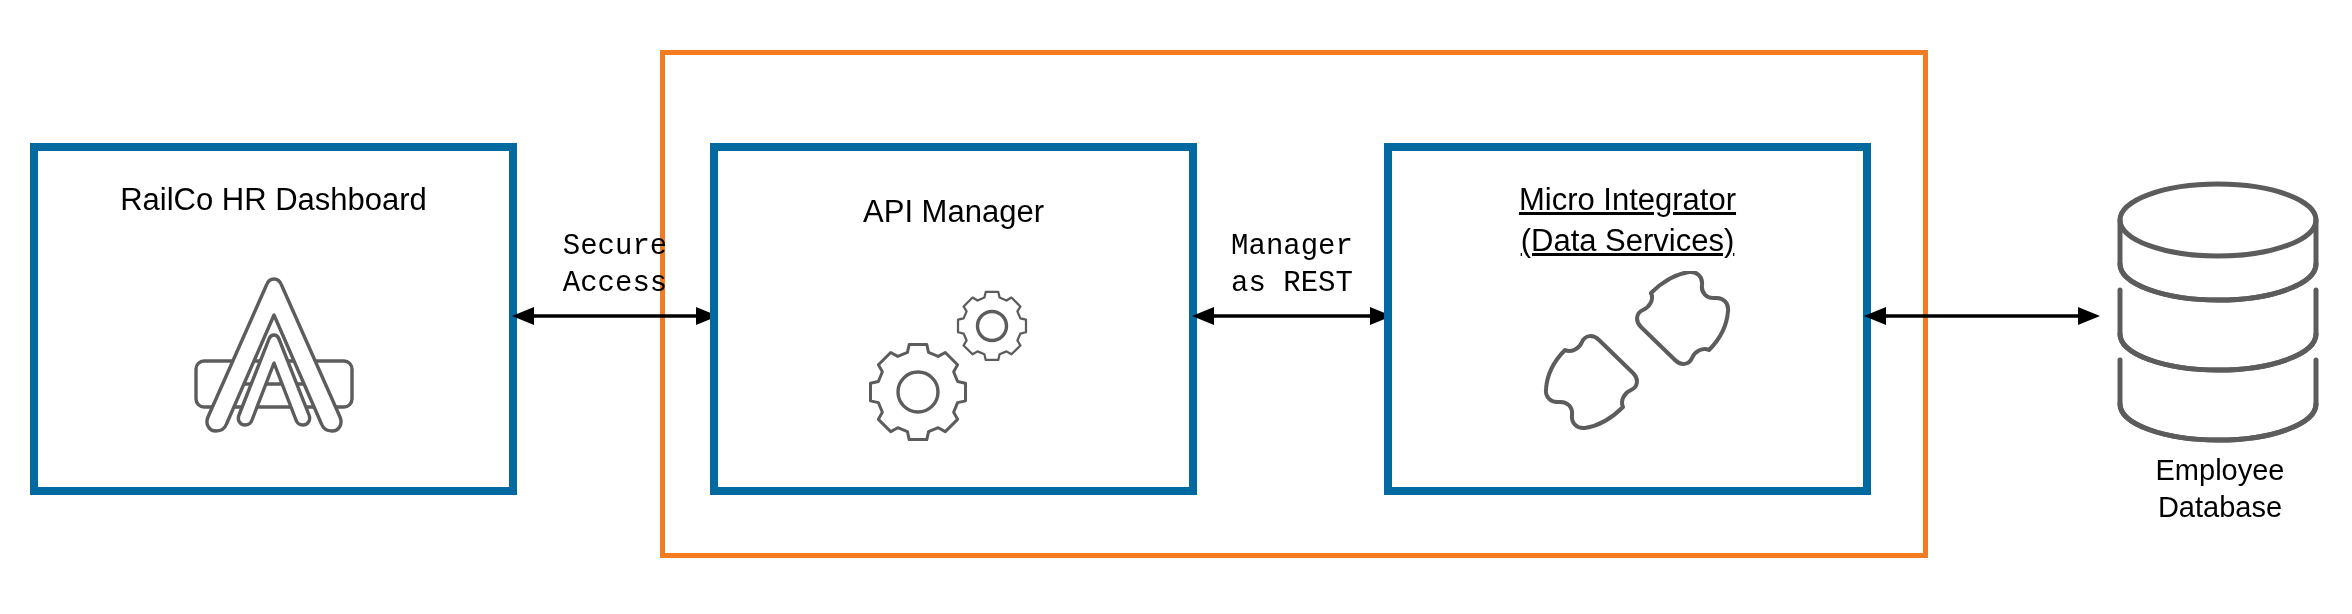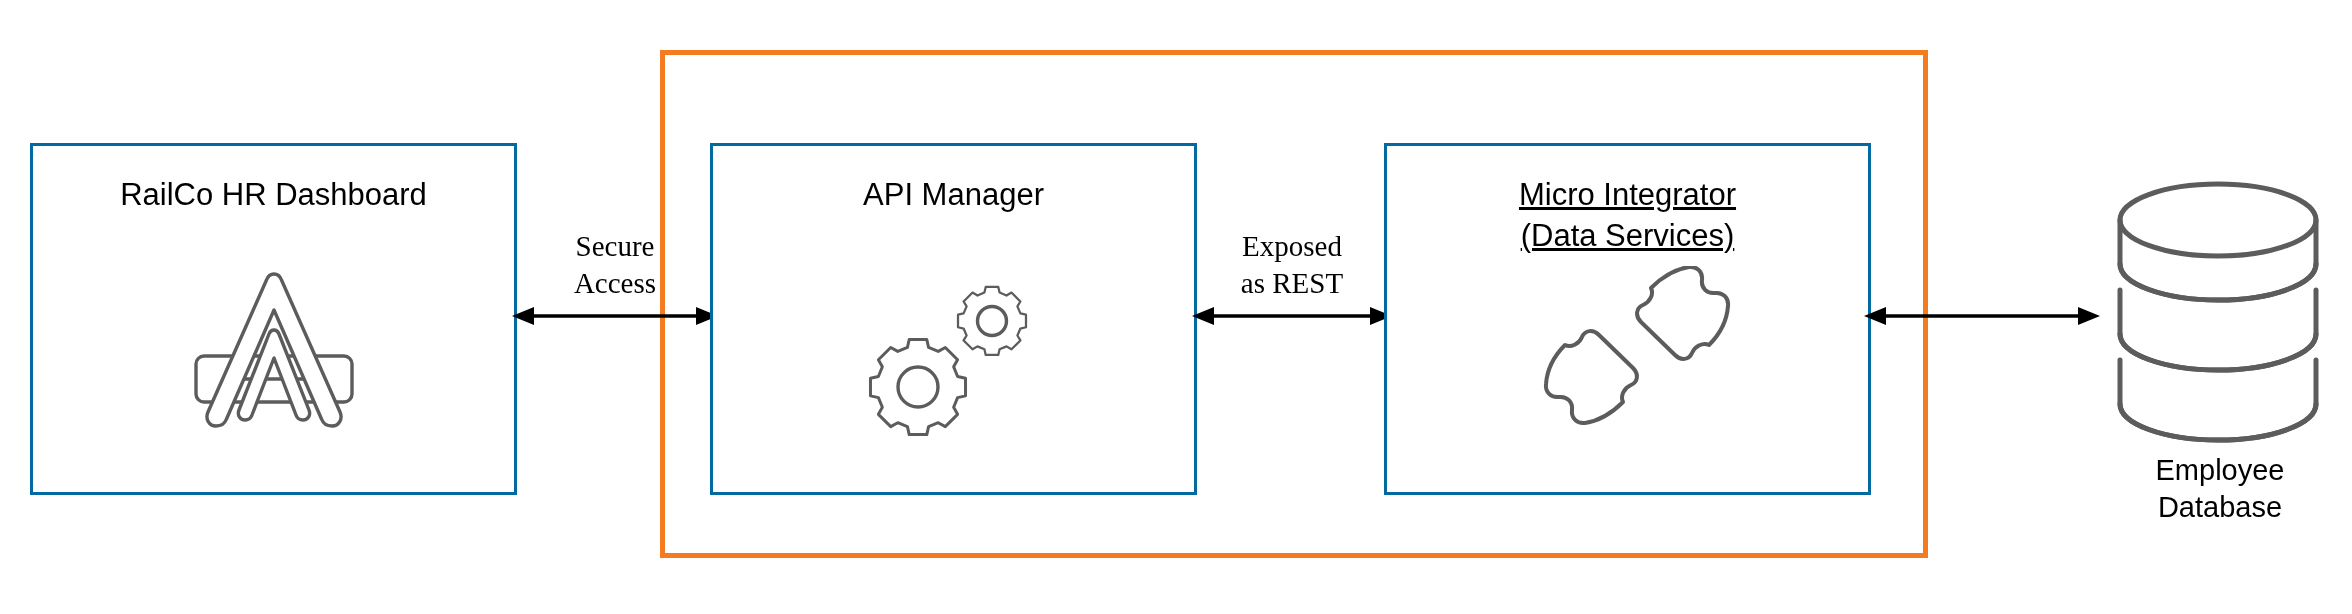--- a/index.html
+++ b/index.html
@@ -25,61 +25,61 @@
     height: 508px;
     border: 5px solid #f47b20;
     box-sizing: border-box;
     background: transparent;
   }
 
   
   .node-box {
     position: absolute;
     box-sizing: border-box;
-    border: 3px solid #0369a1;
+    border: 8px solid #0369a1;
     background: #ffffff;
   }
   .node-title {
     position: absolute;
     left: 0;
     right: 0;
     text-align: center;
     color: #000000;
     font-size: 31px;
     line-height: 41px;
     font-family: "Liberation Sans", sans-serif;
     white-space: pre-line;
   }
 
   #box-dashboard { left: 30px;   top: 143px; width: 487px;  height: 352px; }
   #box-apimanager{ left: 710px;  top: 143px; width: 487px;  height: 352px; }
   #box-microint  { left: 1384px; top: 143px; width: 487px;  height: 352px; }
 
   #box-dashboard .node-title { top: 28px; }
-  #box-apimanager .node-title { top: 28px; }
+  #box-apimanager .node-title { top: 40px; }
   #box-microint  .node-title { top: 28px; text-decoration: underline; }
 
   .node-icon {
     position: absolute;
     left: 50%;
     transform: translateX(-50%);
   }
 
   
   .arrow-wrap {
     position: absolute;
   }
   .edge-label {
     position: absolute;
     text-align: center;
     color: #000000;
     font-size: 29px;
     line-height: 37px;
     white-space: pre-line;
-    font-family: Liberation Serif, serif;
+    font-family: Liberation Mono, monospace;
   }
 
   
   #db-group {
     position: absolute;
     left: 2108px;
     top: 178px;
     width: 220px;
     height: 300px;
   }
@@ -175,21 +175,21 @@
                    L-23,48.5 L-31,53 L-45,39 L-40.5,31
                    L-45,20 L-54,18 L-54,-2 L-45,-4
                    L-40.5,-15 L-45,-23 L-31,-37 L-23,-32.5
                    L-12,-37 Z" transform="scale(0.88)"></path>
           <circle cx="0" cy="7" r="20"></circle>
         </g>
       </svg>
     </div>
   </div>
 
-  <div class="edge-label" style="left:1198px; top:228px; width:188px;">Exposed
+  <div class="edge-label" style="left:1198px; top:228px; width:188px;">Manager
 as REST</div>
   <div class="arrow-wrap" style="left:1192px; top:300px; width:200px; height:32px;">
     <svg width="200" height="32" viewBox="0 0 200 32">
       <line x1="18" y1="16" x2="182" y2="16" stroke="#000000" stroke-width="3.6"></line>
       <polygon points="0,16 22,7 22,25" fill="#000000"></polygon>
       <polygon points="200,16 178,7 178,25" fill="#000000"></polygon>
     </svg>
   </div>
 
   <div class="node-box" id="box-microint">

